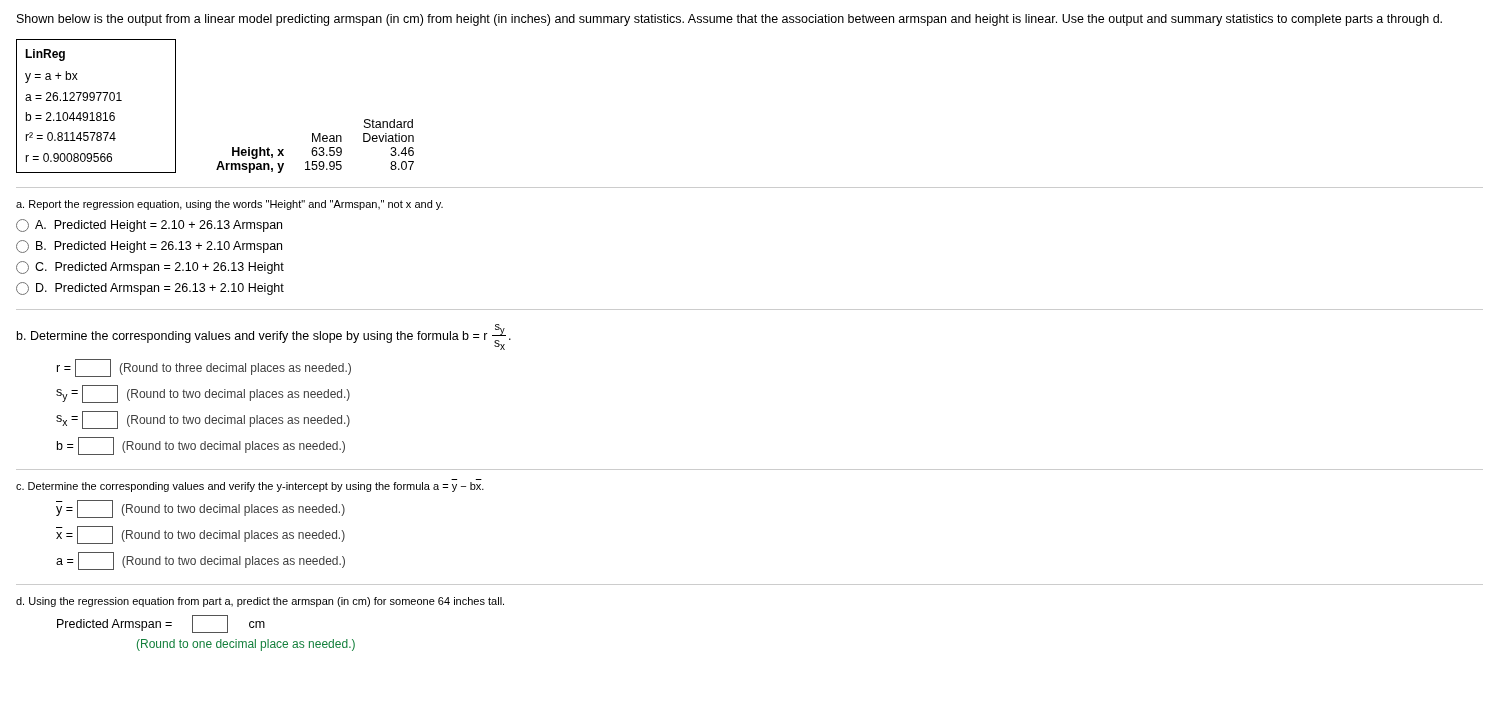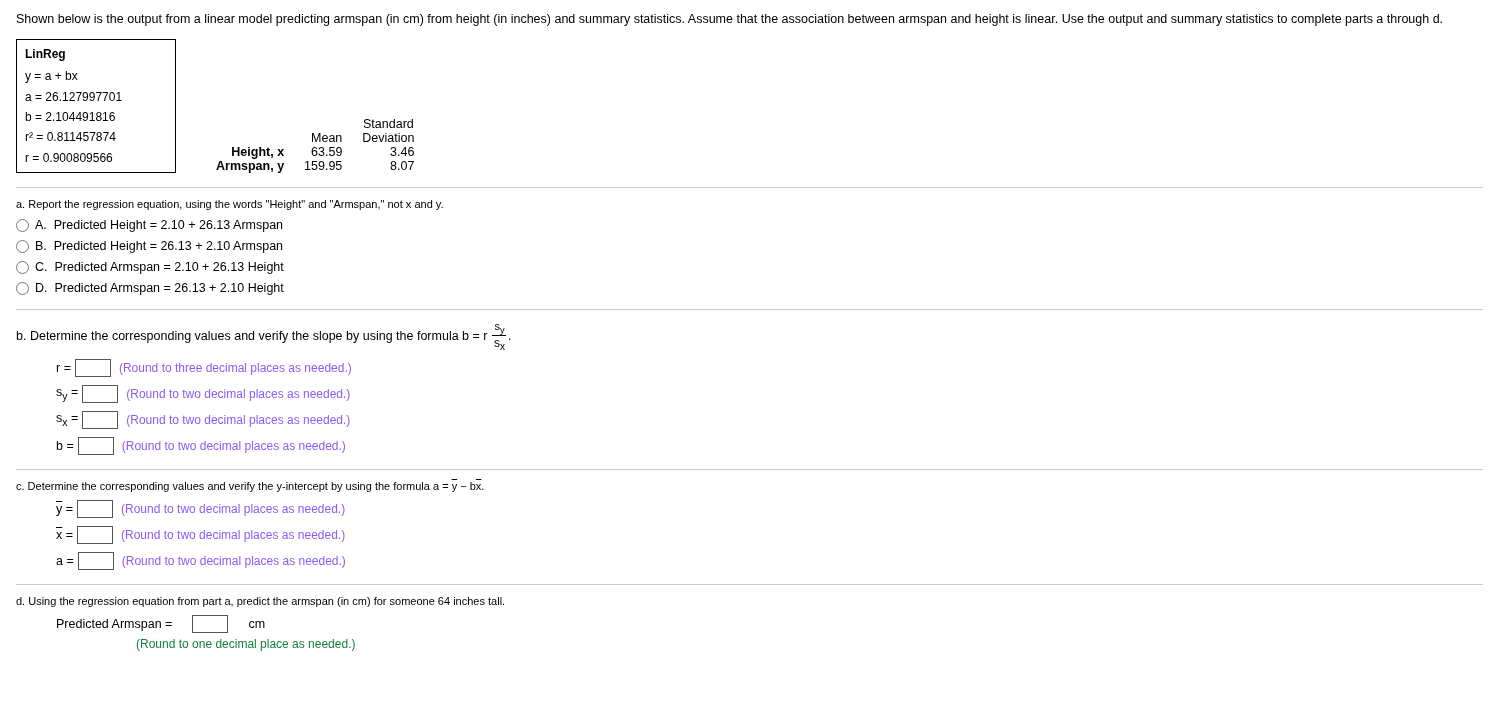--- a/index.html
+++ b/index.html
@@ -87,21 +87,21 @@
       margin-left: 40px;
     }
     .input-row input[type="text"] {
       width: 36px;
       height: 18px;
       border: 1px solid #555;
       font-size: 12px;
       padding: 1px 2px;
     }
     .hint {
-      color: #8b5cf6;
+      color: #404040;
       font-size: 12px;
       margin-left: 4px;
     }
     .formula-section {
       font-size: 12.5px;
       margin-bottom: 6px;
     }
     .frac {
       display: inline-flex;
       flex-direction: column;

